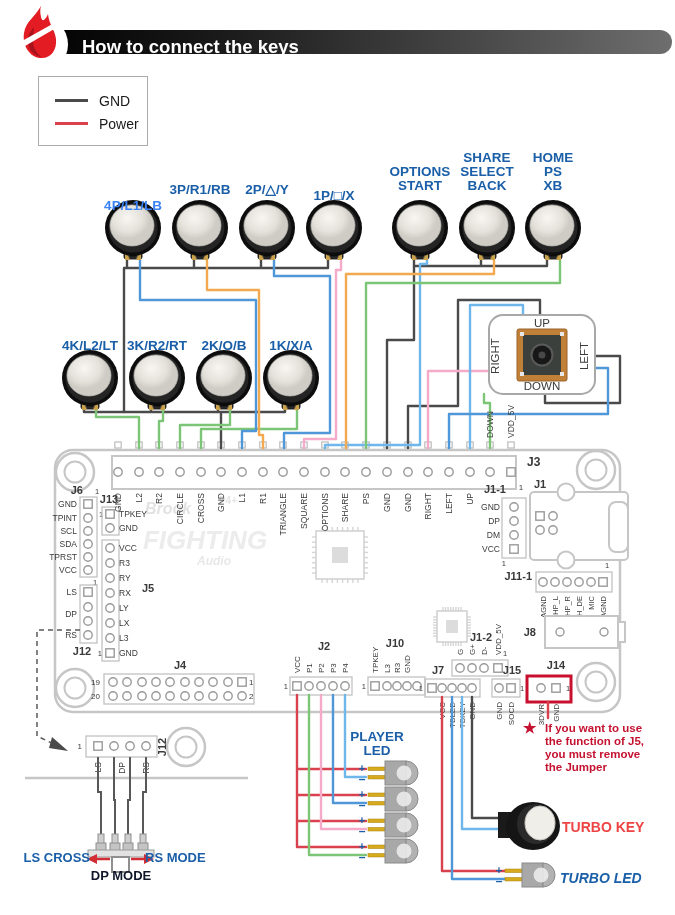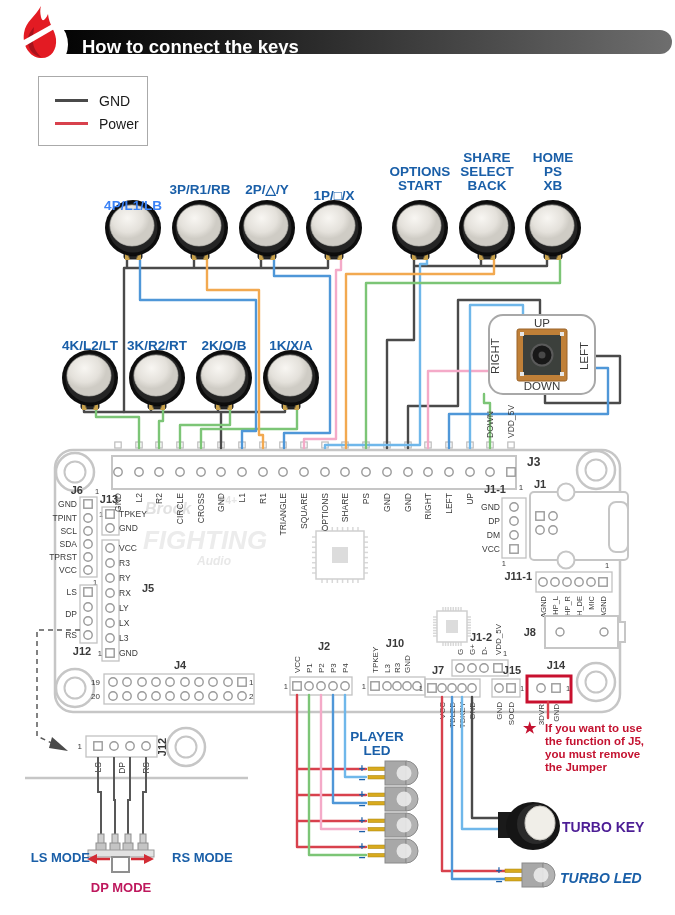--- a/index.html
+++ b/index.html
@@ -591,26 +591,26 @@
 <div class="lab bluelab" style="left: 553px; top: 151px; color: rgb(26, 95, 168);">
   <div>HOME</div>
   <div>PS</div>
   <div>XB</div>
 </div>
 
 <div class="lab bluelab" style="left: 377px; top: 730px; color: rgb(26, 95, 168);">
   <div>PLAYER</div>
   <div>LED</div>
 </div>
-<div class="lab lab-left bluelab" style="left: 562px; top: 820px; font-size: 14px; color: #4c1d95;">TURBO KEY</div>
+<div class="lab lab-left bluelab" style="left: 562px; top: 820px; font-size: 14px; color: #ef4444;">TURBO KEY</div>
 <div class="lab lab-left bluelab" style="left: 560px; top: 871px; font-size: 14px; color: rgb(26, 95, 168); font-style: italic;">TURBO LED</div>
 
-<div class="lab lab-right bluelab" style="left: 18px; top: 851px; width: 72px; text-align: right; font-size: 13px; color: rgb(26, 95, 168);">LS MODE</div>
-<div class="lab lab-left bluelab" style="left: 172px; top: 851px; font-size: 13px; color: rgb(26, 95, 168);">RS MODE</div>
-<div class="lab bluelab" style="left: 121px; top: 869px; font-size: 13px; color: #be185d; margin-top: 12px;">DP MODE</div>
+<div class="lab lab-right bluelab" style="left: 18px; top: 851px; width: 72px; text-align: right; font-size: 13px; color: rgb(26, 95, 168);">LS CROSS</div>
+<div class="lab lab-left bluelab" style="left: 145px; top: 851px; font-size: 13px; color: rgb(26, 95, 168);">RS MODE</div>
+<div class="lab bluelab" style="left: 121px; top: 869px; font-size: 13px; color: #0f172a;">DP MODE</div>
 
 <span class="star redlab" style="color: rgb(196, 18, 48);">★</span>
 <div class="note redlab" style="color: rgb(196, 18, 48);">
   <div>If you want to use</div>
   <div>the function of J5,</div>
   <div>you must remove</div>
   <div>the Jumper</div>
 </div>
 
 </div>

